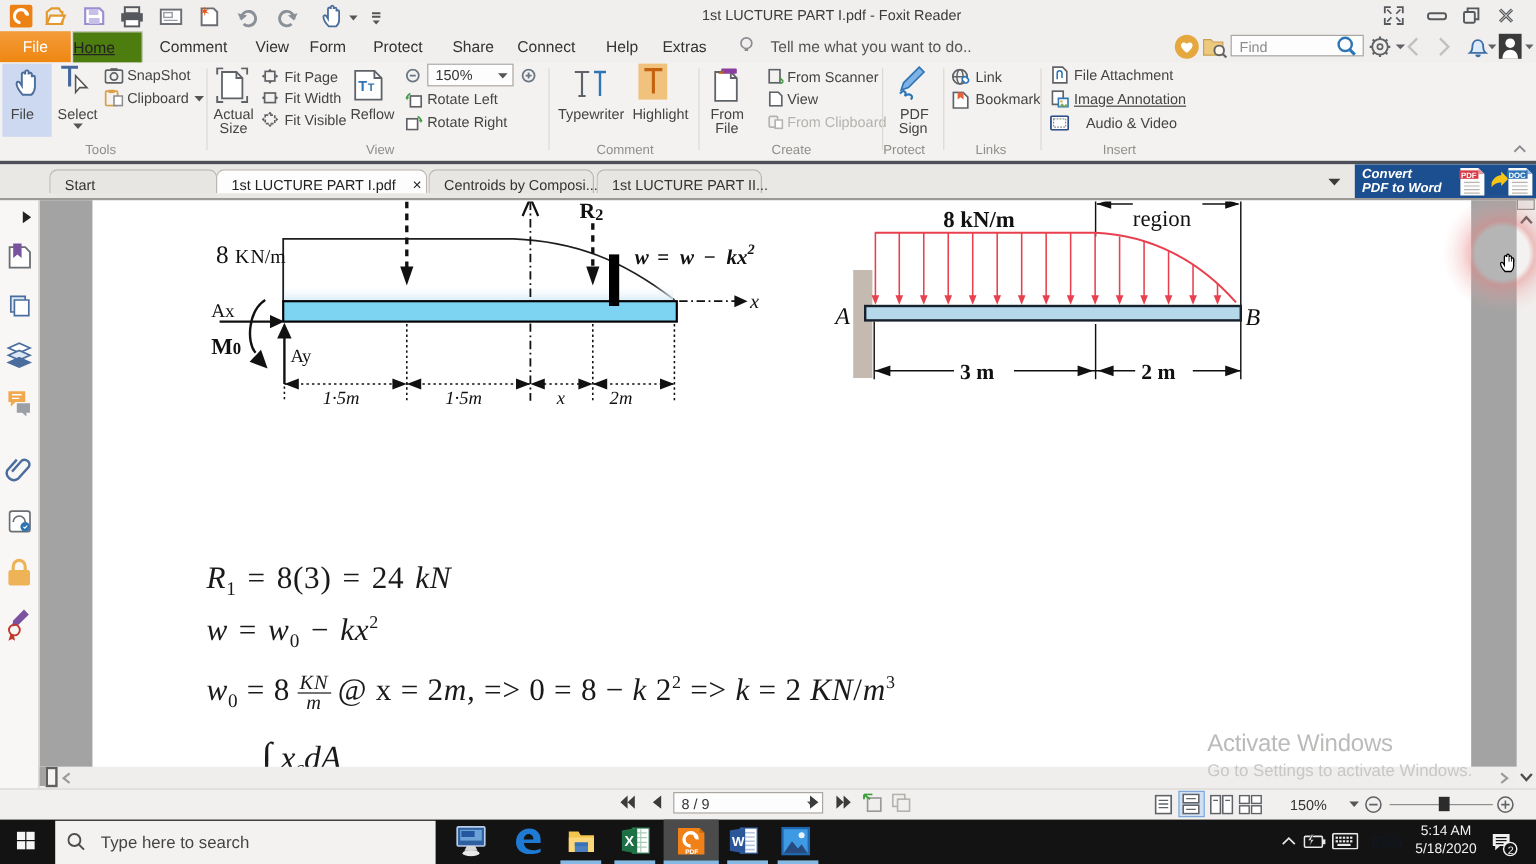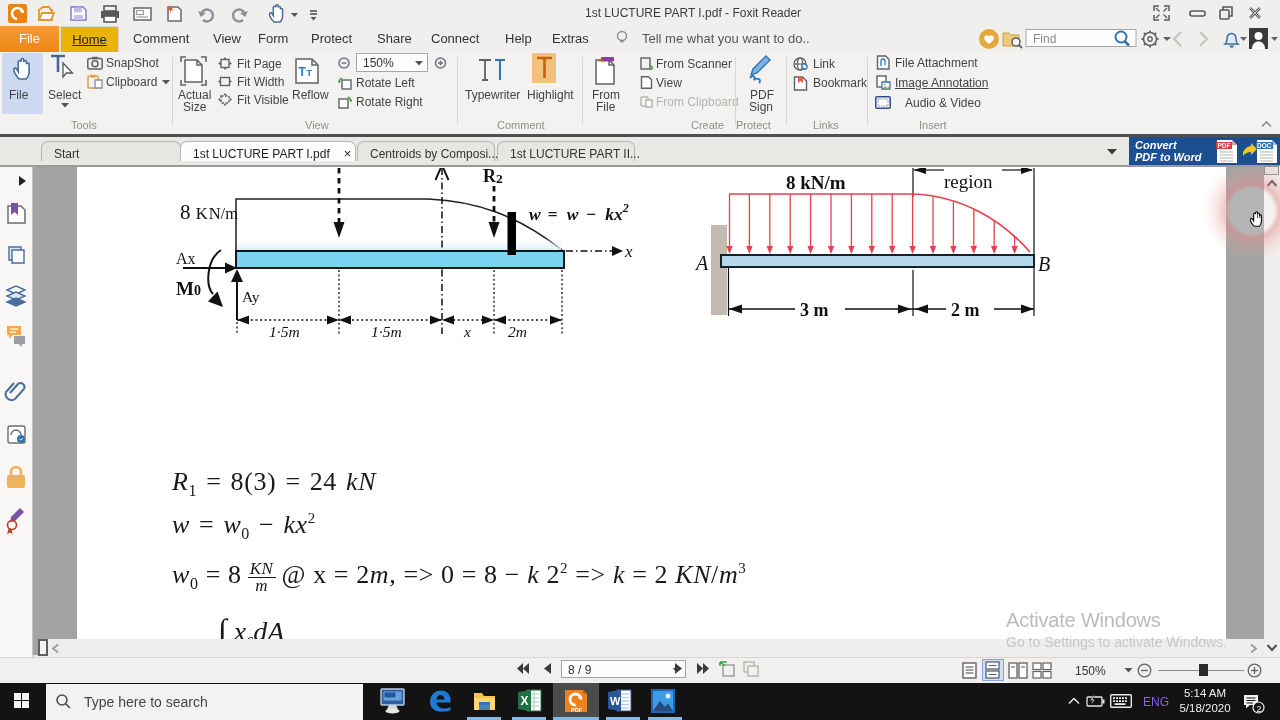--- a/index.html
+++ b/index.html
@@ -3,21 +3,21 @@
 <meta charset="utf-8">
 <style>
 * { margin:0; padding:0; box-sizing:border-box; }
 html,body { width:1280px; height:720px; overflow:hidden; font-family:"Liberation Sans", sans-serif; background:#f1efed; }
 #app { position:relative; width:1280px; height:720px; background:#f1efed; overflow:hidden; }
 .abs { position:absolute; }
 
 
 .menuitem { position:absolute; top:26px; height:26px; line-height:26px; font-size:13px; color:#333; }
 #filetab { position:absolute; left:0; top:26px; width:59px; height:26px; background:linear-gradient(#f49b3a,#ee8711); color:#fff; text-align:center; line-height:26px; font-size:13px; }
-#hometab { position:absolute; left:60px; top:26px; width:59px; height:27px; background:#eab308; border:1px solid #d8d5d1; border-bottom:none; text-align:center; line-height:26px; color:#222; font-size:13px;text-decoration:underline; }
+#hometab { position:absolute; left:60px; top:26px; width:59px; height:27px; background:#4d7c0f; border:1px solid #d8d5d1; border-bottom:none; text-align:left; line-height:26px; color:#222; font-size:13px;text-decoration:underline; }
 
 
 #ribbon { position:absolute; left:0; top:52px; width:1280px; height:82px; background:#f4f2f0; }
 .rgl { position:absolute; font-size:11px; color:#908e8b; top:119px; }
 .rsep { position:absolute; top:57px; width:1px; height:68px; background:#dbd8d4; }
 .rlbl { position:absolute; font-size:12px; color:#444; white-space:nowrap; }
 
 
 #darkline { position:absolute; left:0; top:134px; width:1280px; height:3px; background:#4d5157; }
 #tabbar { position:absolute; left:0; top:137px; width:1280px; height:30px; background:#eae8e5; border-bottom:2px solid #9c9a97; }
@@ -285,21 +285,21 @@
     <div class="rlbl" style="left:656px; top:57px;">From Scanner</div>
     <svg class="abs" style="left:640px; top:76px;" width="13" height="13" viewBox="0 0 13 13">
       <path d="M1.5 0.8 h7 l3 3 v8.4 h-10 z" fill="#fff" stroke="#5f6367" stroke-width="1.4"></path>
     </svg>
     <div class="rlbl" style="left:656px; top:76px;">View</div>
     <svg class="abs" style="left:640px; top:95px;" width="13" height="13" viewBox="0 0 13 13">
       <rect x="1" y="2" width="7" height="9" rx="1" fill="none" stroke="#b5b3b0" stroke-width="1.4"></rect>
       <path d="M6 5 h6 v7 h-6 z" fill="#fff" stroke="#b5b3b0" stroke-width="1.4"></path>
     </svg>
     <div class="rlbl" style="left:656px; top:95px; color:#b5b3b0;">From Clipboard</div>
-    <div class="rgl" style="left:643px;margin-left:48px;">Create</div>
+    <div class="rgl" style="left:643px;">Create</div>
     <div class="rsep" style="left:735px;"></div>
 
     <svg class="abs" style="left:746px; top:54px;" width="26" height="30" viewBox="0 0 26 30">
       <path d="M20 2 l4 4 -13 13 -6 2 2 -6 z" fill="#7fb2e5" stroke="#2e75b5" stroke-width="1.4"></path>
       <path d="M4 24 c3 -4 6 -1 4 2 c4 -3 8 0 5 3" fill="none" stroke="#2e75b5" stroke-width="1.8"></path>
     </svg>
     <div class="rlbl" style="left:750px; top:88px;">PDF</div>
     <div class="rlbl" style="left:749px; top:100px;">Sign</div>
     <div class="rgl" style="left:736px;">Protect</div>
     <div class="rsep" style="left:786px;"></div>
@@ -775,21 +775,21 @@
           <rect x="12" y="3.2" width="2" height="1.8"></rect>
           <rect x="15" y="3.2" width="2" height="1.8"></rect>
         <rect x="3" y="6.2" width="2" height="1.8"></rect>
           <rect x="6" y="6.2" width="2" height="1.8"></rect>
           <rect x="9" y="6.2" width="2" height="1.8"></rect>
           <rect x="12" y="6.2" width="2" height="1.8"></rect>
           <rect x="15" y="6.2" width="2" height="1.8"></rect>
         <rect x="4.5" y="9.2" width="11" height="1.8"></rect>
       </g>
     </svg>
-    <div class="abs" style="left:1143px; top:695px; font-size:12px; color:#8b5cf6;">ENG</div>
+    <div class="abs" style="left:1143px; top:695px; font-size:12px; color:#0f172a;">ENG</div>
     <div class="abs" style="left:1173px; top:687px; width:64px; font-size:11.5px; color:#f0f0f0; text-align:center;">5:14 AM</div>
     <div class="abs" style="left:1173px; top:702px; width:64px; font-size:11.5px; color:#f0f0f0; text-align:center;">5/18/2020</div>
     <svg class="abs" style="left:1243px; top:694px;" width="22" height="20" viewBox="0 0 22 20">
       <path d="M1 1 h14 v10 h-8 l-4 3.5 v-3.5 h-2 z" fill="#f0f0f0"></path>
       <g stroke="#131313" stroke-width="1">
           <line x1="3.5" y1="4" x2="12.5" y2="4"></line>
           <line x1="3.5" y1="6.5" x2="12.5" y2="6.5"></line>
           <line x1="3.5" y1="9" x2="10" y2="9"></line>
         </g>
       <circle cx="15.5" cy="13.5" r="5.5" fill="#131313" stroke="#f0f0f0" stroke-width="1.2"></circle>

